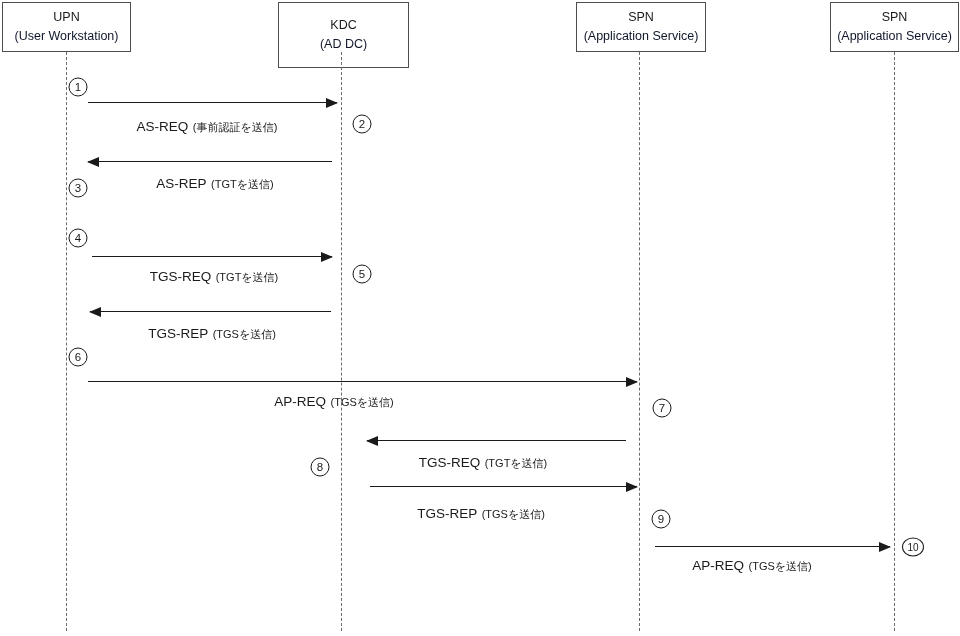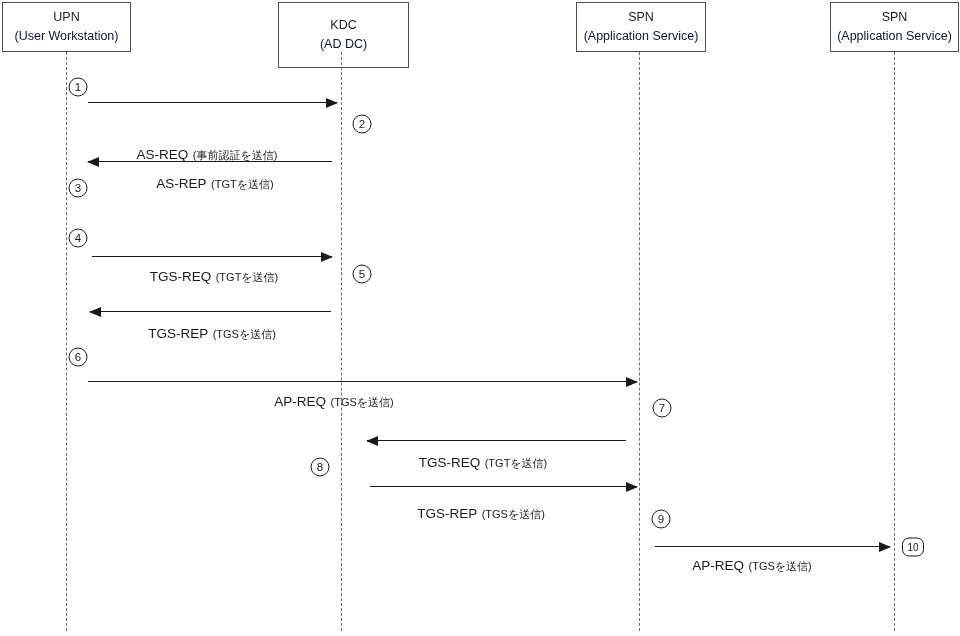--- a/index.html
+++ b/index.html
@@ -99,21 +99,20 @@
     justify-content: center;
     font-size: 11.5px;
     line-height: 1;
     color: #1a1a1a;
     background: transparent;
     transform: translate(-50%, -50%);
   }
   .step.wide {
     width: 22px;
     font-size: 10px;
-    border-radius: 7px;
   }
 </style>
 </head>
 <body>
 
 <div id="canvas">
   <div id="actors-layer">
       <div class="actor-box" style="left: 2px; top: 2px; width: 129px; height: 50px;">
         <div class="actor-name">UPN</div>
         <div class="actor-sub">(User Workstation)</div>
@@ -134,21 +133,21 @@
   <div id="lifelines-layer">
       <div class="lifeline" style="left: 66px; top: 52px; height: 579px;"></div>
       <div class="lifeline" style="left: 341px; top: 52px; height: 579px;"></div>
       <div class="lifeline" style="left: 639px; top: 52px; height: 579px;"></div>
       <div class="lifeline" style="left: 894px; top: 52px; height: 579px;"></div>
     </div>
   <div id="messages-layer">
       <div class="msg" style="left: 88px; top: 102px; width: 249px;">
         <div class="arrowhead right"></div>
       </div>
-      <div class="msg-label" style="left: 207px; top: 118px; margin-top: 28px;"><span class="main">AS-REQ</span> <span class="note">(事前認証を送信)</span></div>
+      <div class="msg-label" style="left: 207px; top: 118px;"><span class="main">AS-REQ</span> <span class="note">(事前認証を送信)</span></div>
       <div class="msg" style="left: 88px; top: 161px; width: 244px;">
         <div class="arrowhead left"></div>
       </div>
       <div class="msg-label" style="left: 215px; top: 175px;"><span class="main">AS-REP</span> <span class="note">(TGTを送信)</span></div>
       <div class="msg" style="left: 92px; top: 256px; width: 240px;">
         <div class="arrowhead right"></div>
       </div>
       <div class="msg-label" style="left: 214px; top: 268px;"><span class="main">TGS-REQ</span> <span class="note">(TGTを送信)</span></div>
       <div class="msg" style="left: 90px; top: 311px; width: 241px;">
         <div class="arrowhead left"></div>

